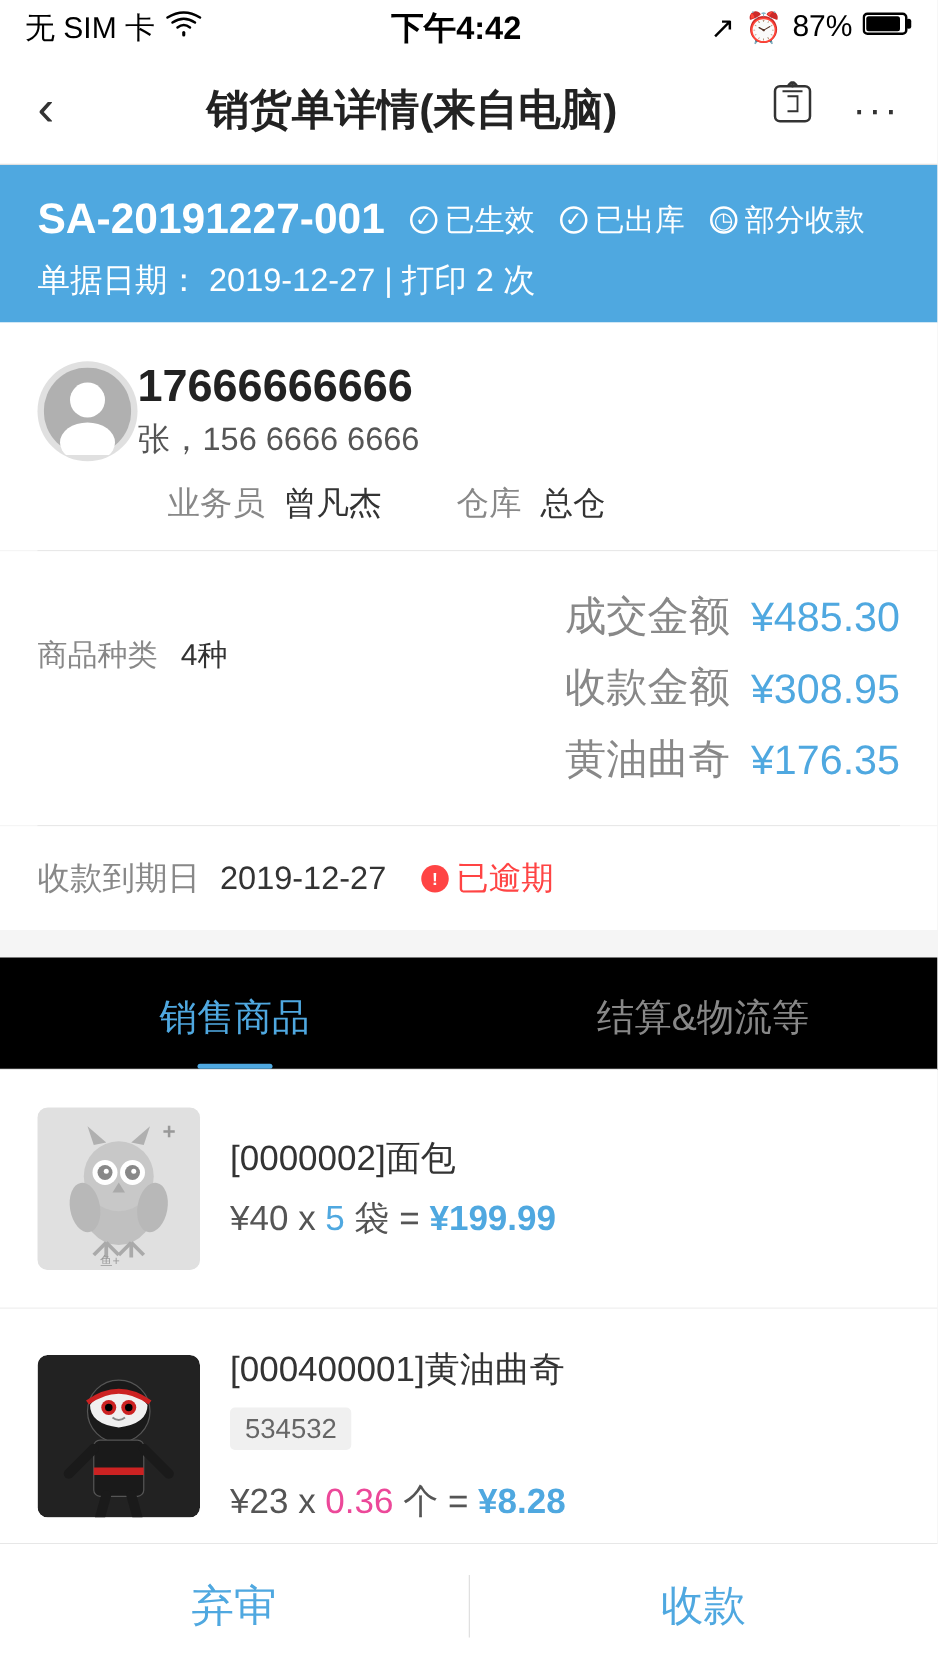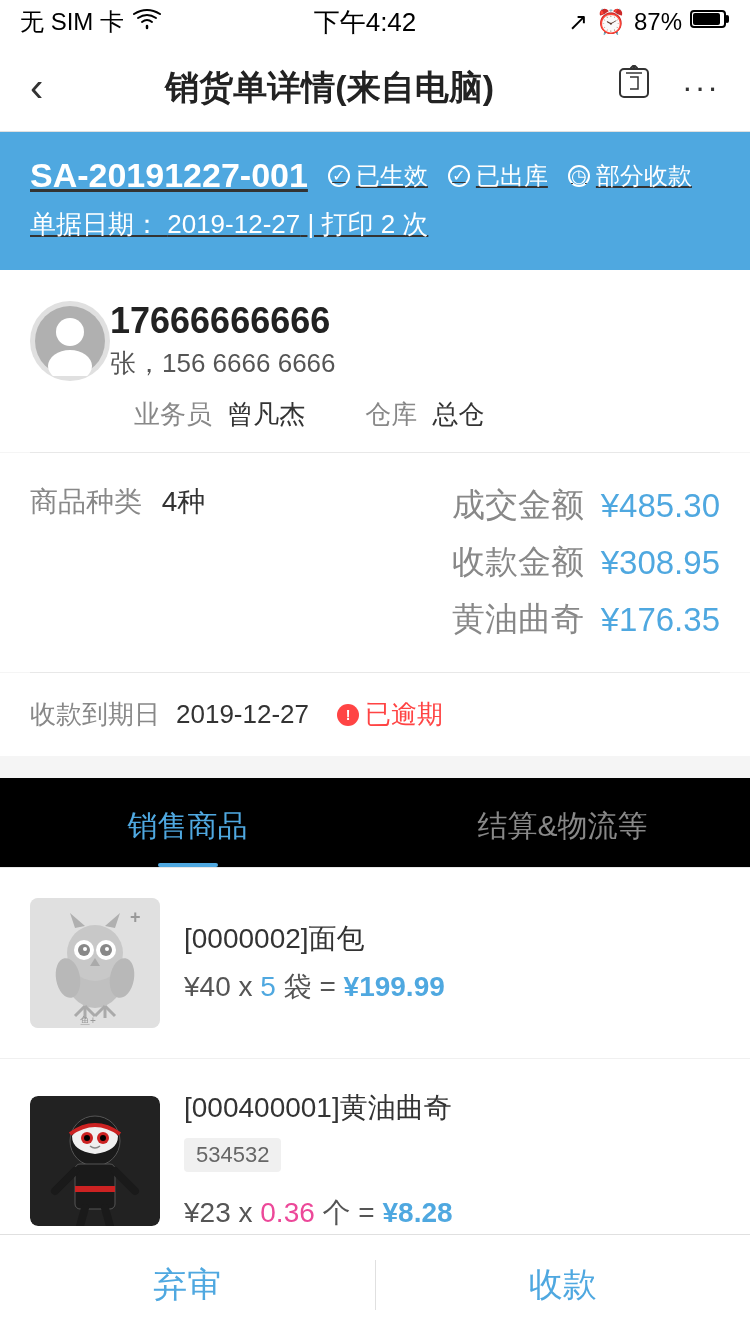--- a/index.html
+++ b/index.html
@@ -19,21 +19,21 @@
       height: 44px;
       background: #fff;
       display: flex;
       align-items: center;
       justify-content: space-between;
       padding: 0 20px;
       font-size: 24px;
       color: #000;
     }
     .status-left { display: flex; align-items: center; gap: 8px; }
-    .status-center { font-weight: 400; font-size: 26px; text-align: right; }
+    .status-center { font-weight: 700; font-size: 26px; text-align: right; }
     .status-right { display: flex; align-items: center; gap: 8px; font-size: 24px; }
 
     
     .nav-bar {
       width: 750px;
       height: 88px;
       background: #fff;
       display: flex;
       align-items: center;
       justify-content: space-between;
@@ -45,22 +45,21 @@
       font-weight: 600;
       color: #222;
     }
     .nav-icons { display: flex; align-items: center; gap: 30px; }
     .nav-icon { font-size: 36px; color: #333; }
     .nav-back { font-size: 40px; color: #333; }
 
     
     .header-banner {
       background: #4fa8e0;
-      padding: 24px 30px 28px 30px;
-      text-decoration: underline;
+      padding: 24px 30px 16px 30px;
     }
     .header-banner-top {
       display: flex;
       align-items: center;
       gap: 20px;
       margin-bottom: 12px;
     }
     .order-id {
       font-size: 34px;
       font-weight: 700;
@@ -147,22 +146,23 @@
     .summary-section {
       background: #fff;
       padding: 30px 30px;
     }
     .summary-row {
       display: flex;
       align-items: flex-start;
       justify-content: space-between;
     }
     .summary-left {
-      font-size: 28px;
+      font-size: 24px;
       color: #555;
+      margin-top: 37px;
     }
     .summary-left-label { color: #888; }
     .summary-left-value { margin-left: 12px; color: #333; font-weight: 500; }
     .summary-right {
       display: flex;
       flex-direction: column;
       align-items: flex-end;
       gap: 12px;
     }
     .summary-item {

